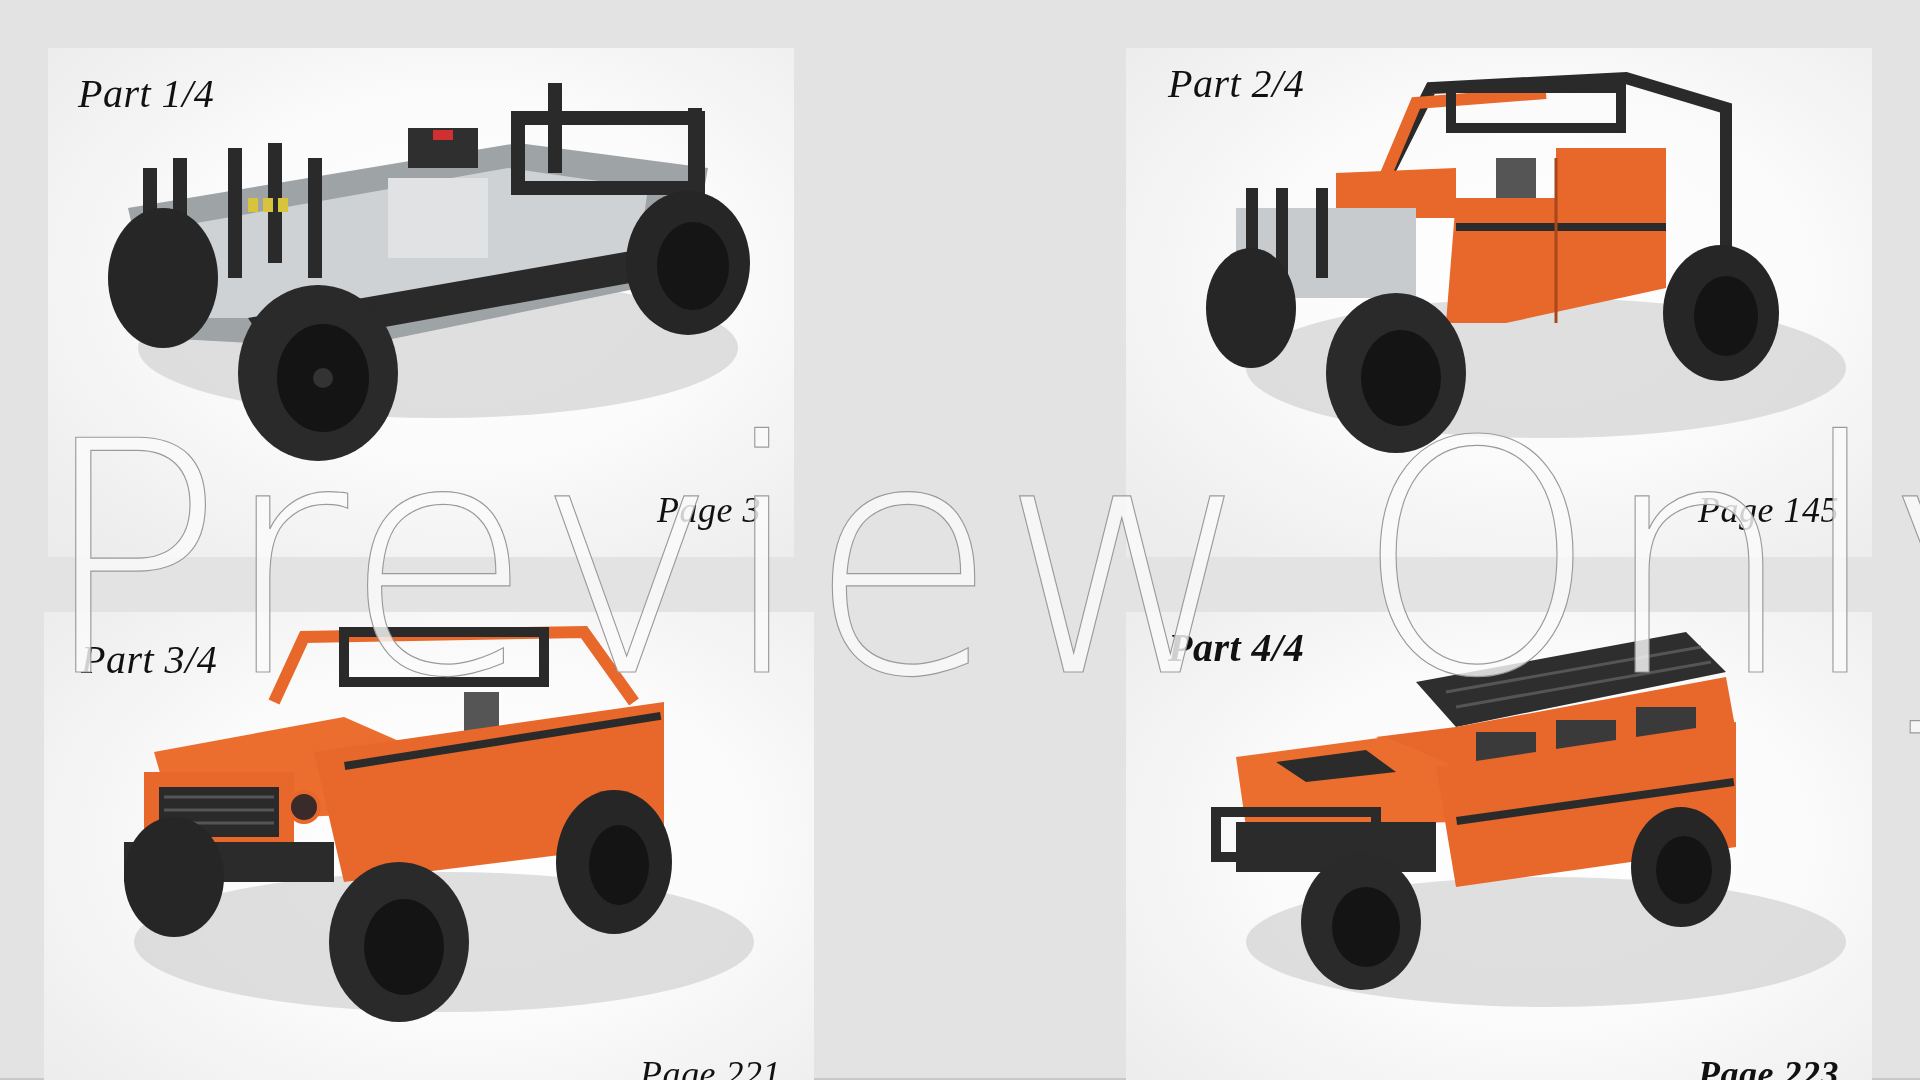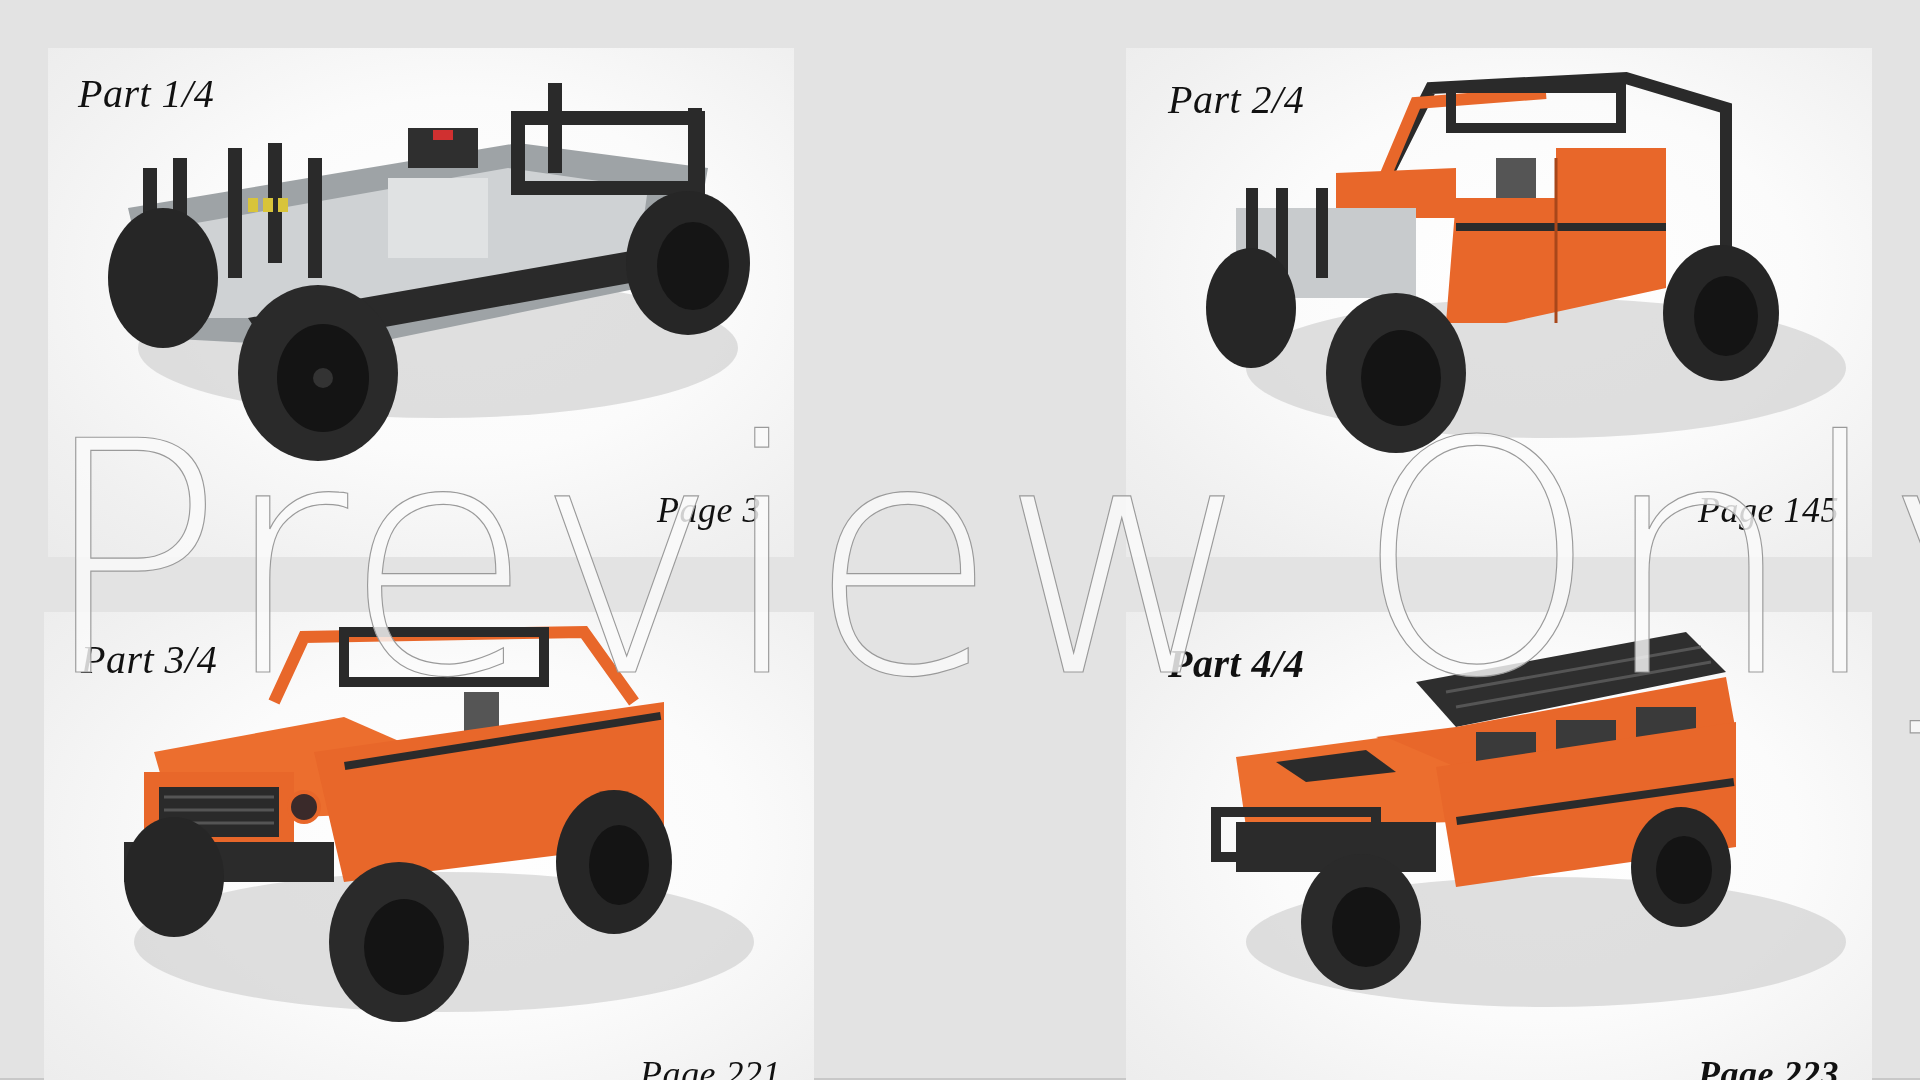--- a/index.html
+++ b/index.html
@@ -16,21 +16,21 @@
   }
   #p1 { left: 48px;  top: 48px; }
   #p2 { left: 1126px; top: 48px; }
   #p3 { left: 44px;  top: 612px; padding-left: 24px; }
   #p4 { left: 1126px; top: 612px; font-weight: bold; }
   .part-label {
     position: absolute; left: 30px; top: 22px;
     font-style: italic; font-size: 40px; color: #111; letter-spacing: 0.5px;
     z-index: 3;
   }
-  #p2 .part-label, #p4 .part-label { left: 42px; top: 28px; }
+  #p2 .part-label, #p4 .part-label { left: 42px; top: 12px; }
   #p3 .part-label { left: 37px; top: 24px; }
   .page-label {
     position: absolute; right: 33px; bottom: 26px;
     font-style: italic; font-size: 36px; color: #111; letter-spacing: 0.5px;
     z-index: 3;
     text-align: right;
   }
   .illus { position: absolute; left: 0; top: 0; width: 746px; height: 419px; z-index: 1; }
   .watermark {
     position: absolute; left: 38px; top: 400px;

